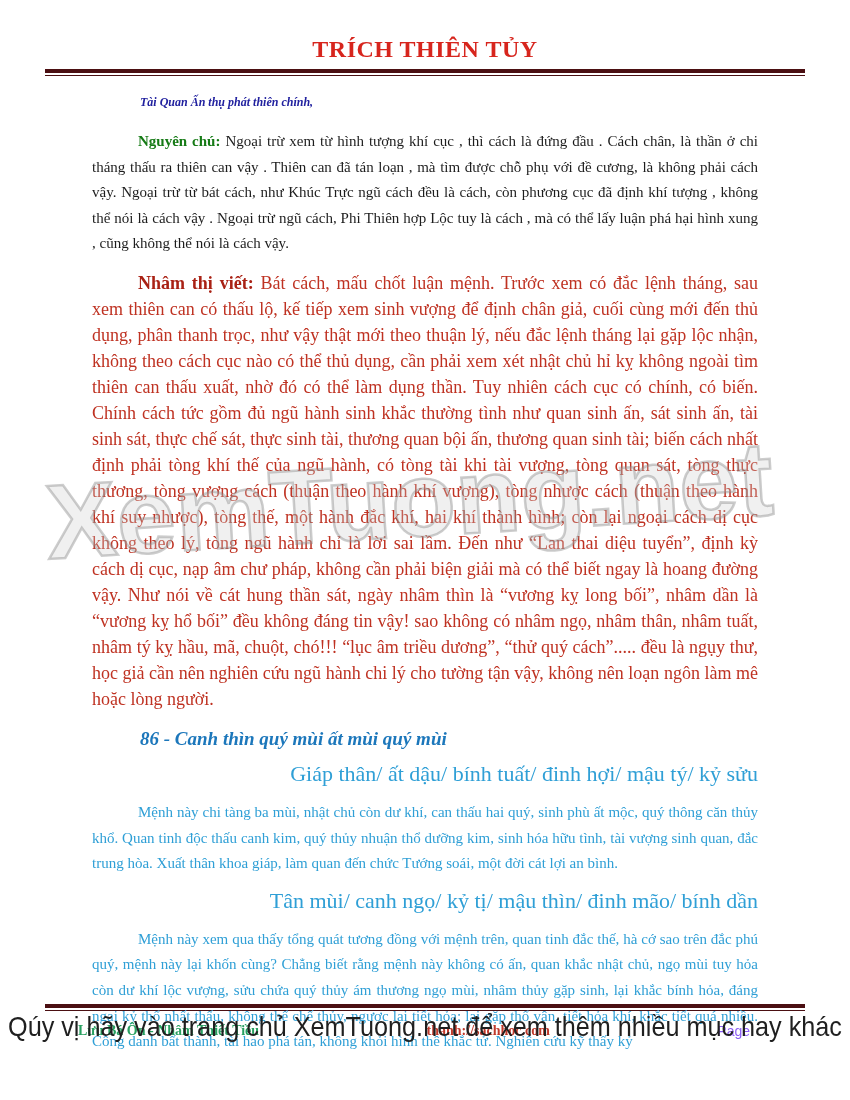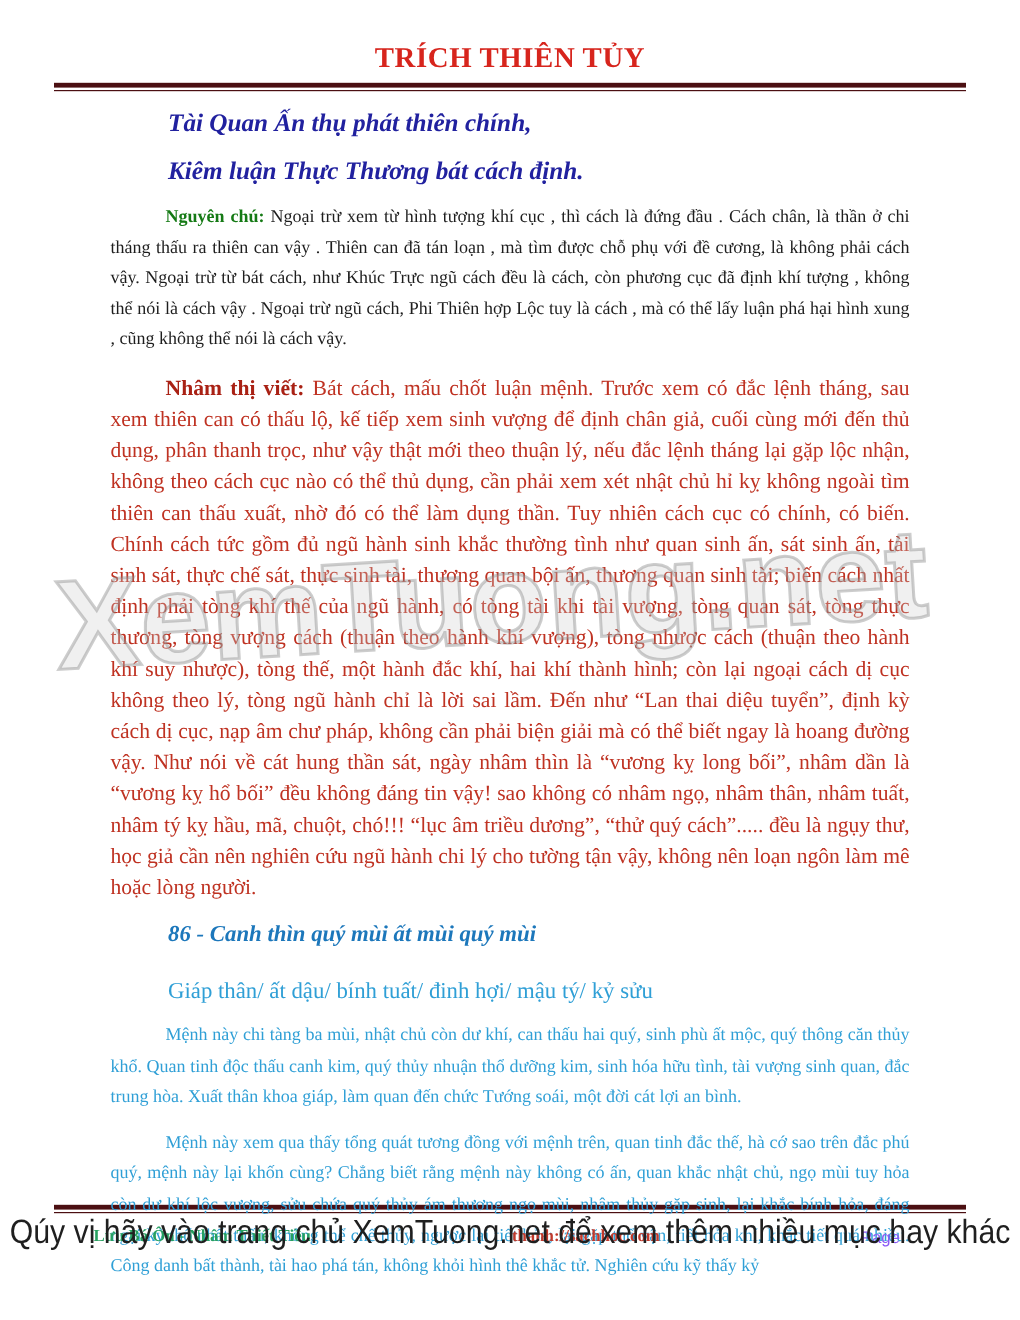--- a/index.html
+++ b/index.html
@@ -12,41 +12,42 @@
     font-family:"Liberation Serif", serif; font-weight:bold;
     font-size:24px; letter-spacing:0.5px; color:#d7251d;
   }
   .double-rule {
     margin:0 45px; height:2px;
     border-top:4px solid #4b0f12; border-bottom:1px solid #4b0f12;
   }
   .content { margin:12px 92px 0 92px; position:relative; z-index:1; }
   .verse {
     margin:12px 0 0 48px; font-style:italic; font-weight:bold;
-    font-size:21px; line-height:28px; color:#21219f;
+    font-size:12px; line-height:28px; color:#21219f;
   }
   .para {
     margin:13px 0 0 0; text-align:justify;
     font-size:15px; line-height:25.6px; text-indent:46px;
   }
   .para .lbl { font-weight:bold; }
   .black-para { color:#1d1d1d; font-family:"Liberation Serif", serif; }
   .black-para .lbl { color:#157a15; }
   .red-para {
     color:#bf3222; font-family:Liberation Serif, serif;
     font-size:18px; line-height:26px;
   }
   .red-para .lbl { color:#a92114; }
   .case-heading {
     margin:16px 0 0 48px; font-weight:bold; font-size:19px;
     color:#1c77bb; font-family:"Liberation Serif", serif;font-style:italic;
   }
   .pillars {
-    margin:26px 0 0 48px; font-size:19px; color:#2f9fd6;
+    margin:11px 0 0 48px; font-size:22px; color:#2f9fd6;
     font-family:"Liberation Serif", serif;
+    text-align:right;
   }
   .blue-para { color:#2f9fd6; font-family:Liberation Serif, serif; }
   .watermark {
     position:absolute; top:462px; left:46px; z-index:2;
     font-family:"Liberation Sans", sans-serif; font-weight:bold;
     font-size:106px; white-space:nowrap;
     transform:rotate(-3.5deg); transform-origin:left center;
     color:rgba(205,205,205,0.30);
     -webkit-text-stroke:2.5px rgba(135,135,135,0.42);
     pointer-events:none;
@@ -73,36 +74,36 @@
 </head>
 <body>
 
 <div class="page">
 
   <h1 class="page-title">TRÍCH THIÊN TỦY</h1>
   <div class="double-rule"></div>
 
   <div class="content">
     <p class="verse">Tài Quan Ấn thụ phát thiên chính,</p>
-    <p class="verse">Kiêm luận Thực Thương bát cách định.</p>
 
     <p class="para black-para">
       <span class="lbl">Nguyên chú:</span>
       <span>Ngoại trừ xem từ hình tượng khí cục , thì cách là đứng đầu . Cách chân, là thần ở chi tháng thấu ra thiên can vậy . Thiên can đã tán loạn , mà tìm được chỗ phụ với đề cương, là không phải cách vậy. Ngoại trừ từ bát cách, như Khúc Trực ngũ cách đều là cách, còn phương cục đã định khí tượng , không thể nói là cách vậy . Ngoại trừ ngũ cách, Phi Thiên hợp Lộc tuy là cách , mà có thể lấy luận phá hại hình xung , cũng không thể nói là cách vậy.</span>
     </p>
 
     <p class="para red-para">
       <span class="lbl">Nhâm thị viết:</span>
       <span>Bát cách, mấu chốt luận mệnh. Trước xem có đắc lệnh tháng, sau xem thiên can có thấu lộ, kế tiếp xem sinh vượng để định chân giả, cuối cùng mới đến thủ dụng, phân thanh trọc, như vậy thật mới theo thuận lý, nếu đắc lệnh tháng lại gặp lộc nhận, không theo cách cục nào có thể thủ dụng, cần phải xem xét nhật chủ hỉ kỵ không ngoài tìm thiên can thấu xuất, nhờ đó có thể làm dụng thần. Tuy nhiên cách cục có chính, có biến. Chính cách tức gồm đủ ngũ hành sinh khắc thường tình như quan sinh ấn, sát sinh ấn, tài sinh sát, thực chế sát, thực sinh tài, thương quan bội ấn, thương quan sinh tài; biến cách nhất định phải tòng khí thế của ngũ hành, có tòng tài khi tài vượng, tòng quan sát, tòng thực thương, tòng vượng cách (thuận theo hành khí vượng), tòng nhược cách (thuận theo hành khí suy nhược), tòng thế, một hành đắc khí, hai khí thành hình; còn lại ngoại cách dị cục không theo lý, tòng ngũ hành chỉ là lời sai lầm. Đến như “Lan thai diệu tuyển”, định kỳ cách dị cục, nạp âm chư pháp, không cần phải biện giải mà có thể biết ngay là hoang đường vậy. Như nói về cát hung thần sát, ngày nhâm thìn là “vương kỵ long bối”, nhâm dần là “vương kỵ hổ bối” đều không đáng tin vậy! sao không có nhâm ngọ, nhâm thân, nhâm tuất, nhâm tý kỵ hầu, mã, chuột, chó!!! “lục âm triều dương”, “thử quý cách”..... đều là ngụy thư, học giả cần nên nghiên cứu ngũ hành chi lý cho tường tận vậy, không nên loạn ngôn làm mê hoặc lòng người.</span>
     </p>
 
     <h2 class="case-heading">86 - Canh thìn quý mùi ất mùi quý mùi</h2>
     <p class="pillars">Giáp thân/ ất dậu/ bính tuất/ đinh hợi/ mậu tý/ kỷ sửu</p>
     <p class="para blue-para">Mệnh này chi tàng ba mùi, nhật chủ còn dư khí, can thấu hai quý, sinh phù ất mộc, quý thông căn thủy khổ. Quan tinh độc thấu canh kim, quý thủy nhuận thổ dưỡng kim, sinh hóa hữu tình, tài vượng sinh quan, đắc trung hòa. Xuất thân khoa giáp, làm quan đến chức Tướng soái, một đời cát lợi an bình.</p>
 
+    <p class="pillars">Tân mùi/ canh ngọ/ kỷ tị/ mậu thìn/ đinh mão/ bính dần</p>
     <p class="para blue-para">Mệnh này xem qua thấy tổng quát tương đồng với mệnh trên, quan tinh đắc thế, hà cớ sao trên đắc phú quý, mệnh này lại khốn cùng? Chẳng biết rằng mệnh này không có ấn, quan khắc nhật chủ, ngọ mùi tuy hỏa còn dư khí lộc vượng, sửu chứa quý thủy ám thương ngọ mùi, nhâm thủy gặp sinh, lại khắc bính hỏa, đáng ngại kỷ thổ nhất thấu, không thể chế thủy, ngược lại tiết hỏa; lại gặp thổ vận, tiết hỏa khí, khắc tiết quá nhiều. Công danh bất thành, tài hao phá tán, không khỏi hình thê khắc tử. Nghiên cứu kỹ thấy kỷ</p>
   </div>
 
   <div class="watermark">XemTuong.net</div>
 
   <div class="footer">
     <div class="footer-rule"></div>
     <div class="footer-small">
       <span class="f-left">Lưu Bá Ôn - Nhâm Thiết Tiều</span>
       <span class="f-center">thanh://sachhoc.com</span>

